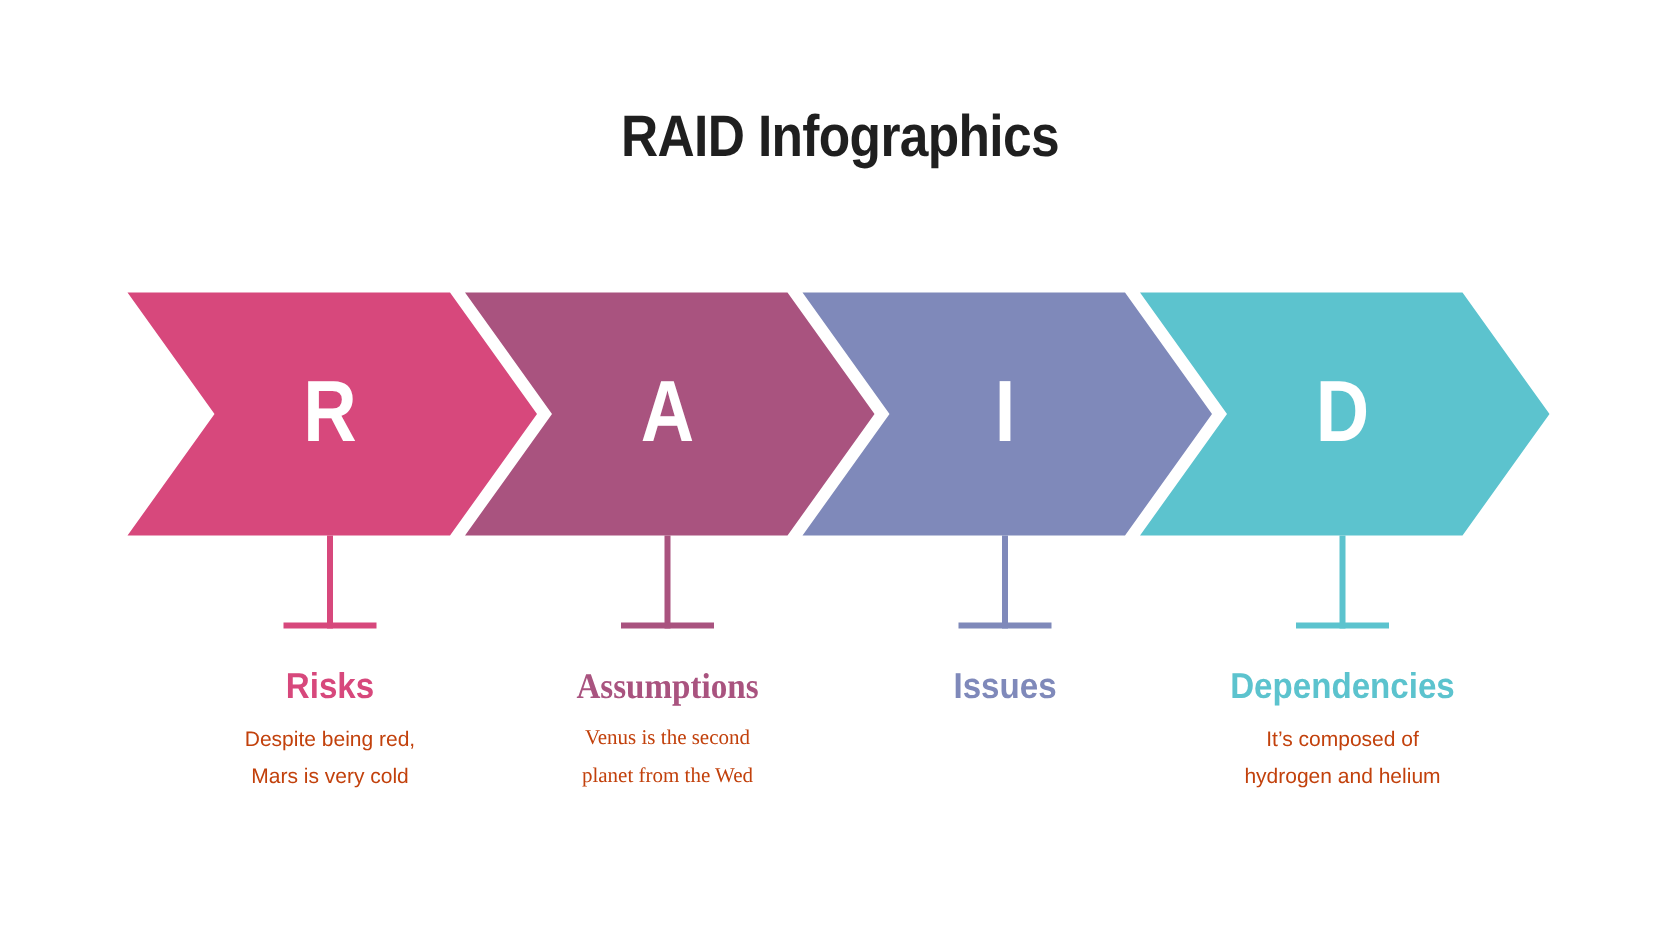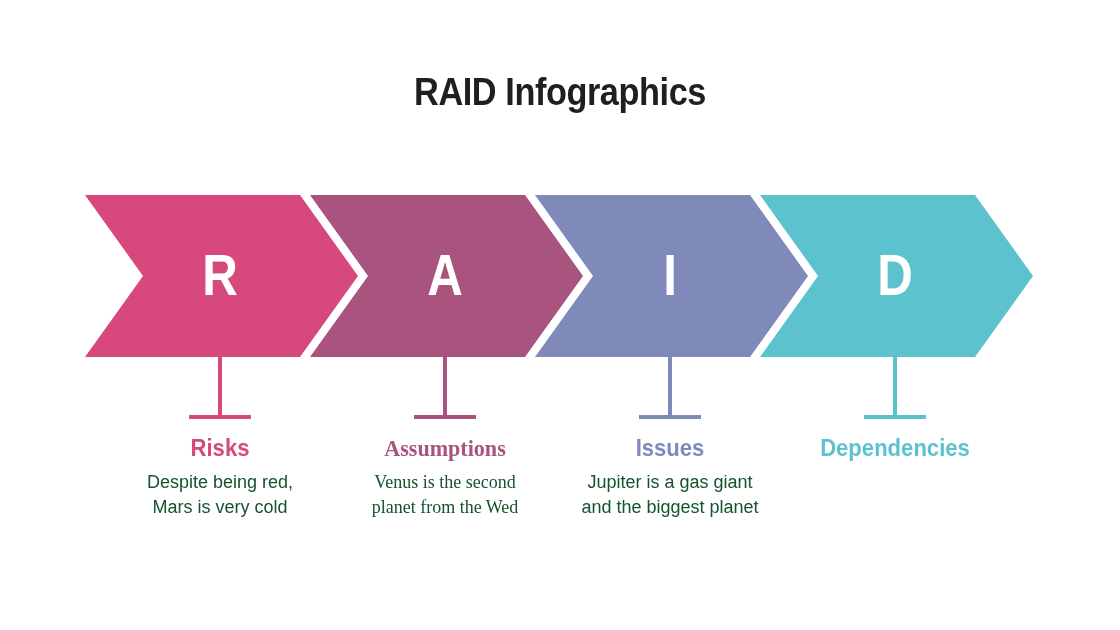--- a/index.html
+++ b/index.html
@@ -25,35 +25,35 @@
     position:absolute; top:277px;
     color:#ffffff; font-size:58px; font-weight:700; line-height:1;
     transform:translate(-50%,-53%) scaleX(0.85);
   }
   .letter-r { left:220px; }
   .letter-a { left:445px; }
   .letter-i { left:670px; }
   .letter-d { left:895px; }
 
   .col {
-    position:absolute; top:435px; width:240px;
+    position:absolute; top:445px; width:240px;
     text-align:center;
   }
   .col-0 { left:100px; }
   .col-1 { left:325px;font-family:Liberation Serif, serif; }
   .col-2 { left:550px; }
   .col-3 { left:775px; }
 
   .col-heading {
     font-size:24px; font-weight:700; line-height:1.1;
     transform:scaleX(0.92);
   }
   .col-desc {
     margin-top:9px;
-    font-size:18px; line-height:25px; color:#14532d;
+    font-size:14px; line-height:25px; color:#c2410c;
     white-space:pre-line;
   }
 </style>
 </head>
 <body>
 
 <div class="canvas">
 
   <div class="title">RAID Infographics</div>
 
@@ -94,21 +94,21 @@
   </div>
 
   <div class="col col-1">
     <div class="col-heading" style="color: rgb(169, 83, 127);">Assumptions</div>
     <div class="col-desc">Venus is the second
 planet from the Wed</div>
   </div>
 
   <div class="col col-2">
     <div class="col-heading" style="color: rgb(127, 137, 186);">Issues</div>
-    <div class="col-desc">Jupiter is a gas giant
-and the biggest planet</div>
   </div>
 
   <div class="col col-3">
     <div class="col-heading" style="color: rgb(92, 195, 206);">Dependencies</div>
+    <div class="col-desc">It’s composed of
+hydrogen and helium</div>
   </div>
 
 </div>
 
 </body></html>

